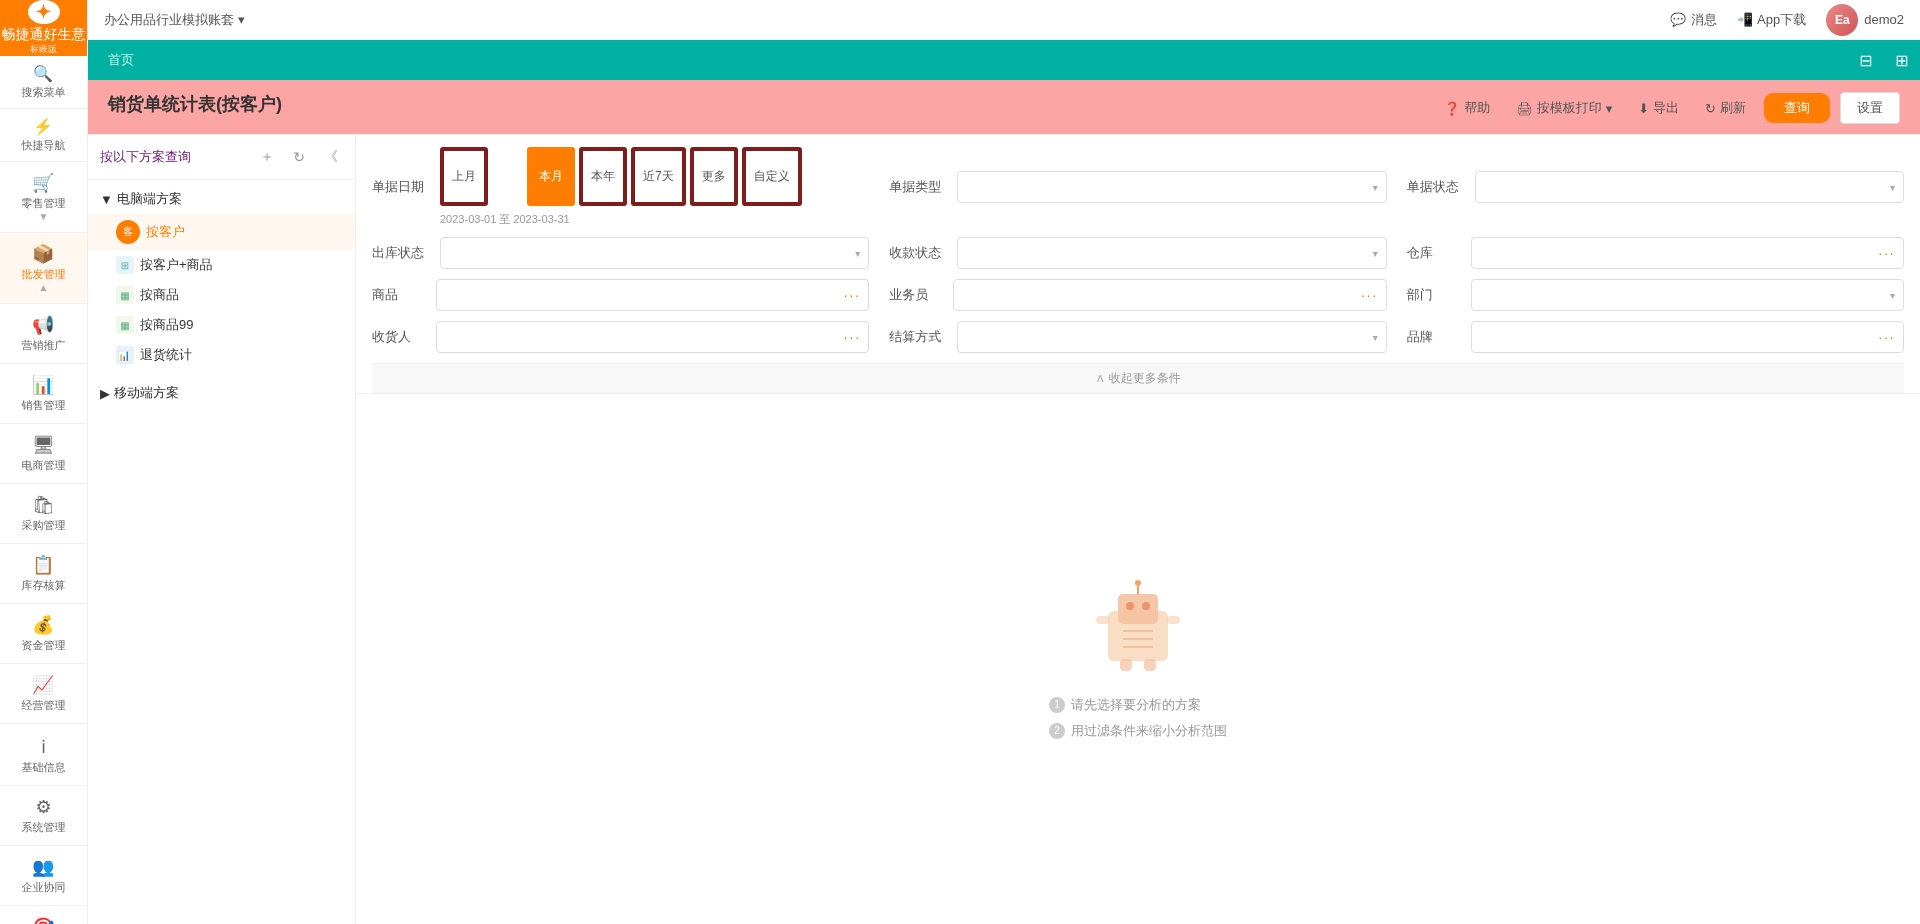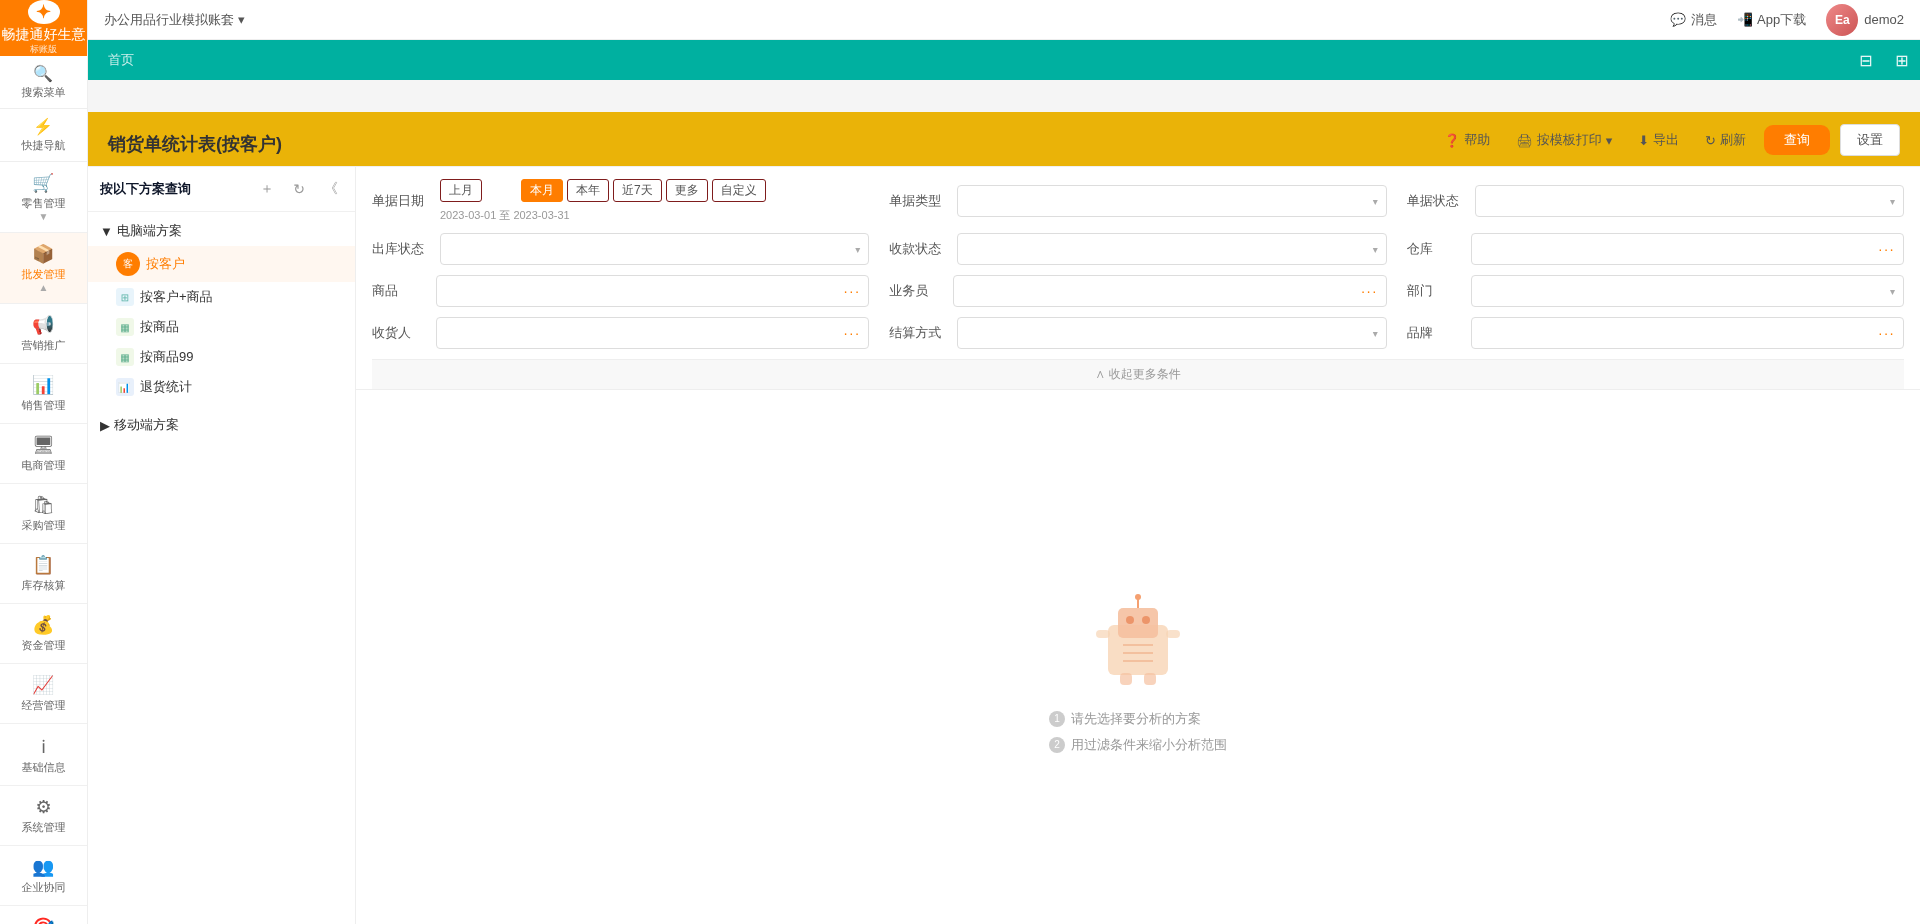--- a/index.html
+++ b/index.html
@@ -231,22 +231,21 @@
     }
     .left-panel-header {
       display: flex;
       align-items: center;
       justify-content: space-between;
       padding: 10px 12px;
       border-bottom: 1px solid #f0f0f0;
     }
     .left-panel-title {
       font-size: 13px;
-      color: #0f172a;
-      font-weight: bold;
+      color: #701a75;
     }
     .left-panel-icons {
       display: flex;
       gap: 8px;
     }
     .panel-icon-btn {
       width: 24px;
       height: 24px;
       display: flex;
       align-items: center;
@@ -297,22 +296,22 @@
       border-radius: 3px;
       background: #e8f4e8;
       font-size: 10px;
       color: #4a9;
     }
     .scheme-child-icon.chart {
       background: #e8f0fb;
       color: #4a7fd4;
     }
     .date-btn {
-      padding: 2px 8px;
-      border: 1px solid #7f1d1d;
+      padding: 17px 8px;
+      border: 4px solid #7f1d1d;
       border-radius: 3px;
       cursor: pointer;
       font-size: 12px;
       color: #555;
       background: #fff;
       text-align: right;
     }
     .date-btn.active {
       background: #ff7d00;
       color: #fff;
@@ -344,26 +343,25 @@
       font-size: 10px;
       display: flex;
       align-items: center;
       justify-content: center;
       flex-shrink: 0;
       margin-top: 1px;
     }
 
     .page-header-bar {
       display: flex;
-      align-items: flex-end;
+      align-items: flex-start;
       justify-content: space-between;
       padding: 12px 20px 10px;
-      background: #eab308;
+      background: #fca5a5;
       border-bottom: 1px solid #f0f0f0;
-      margin-top: 32px;
     }
 
     .filter-row-grid {
       display: grid;
       grid-template-columns: repeat(3, 1fr);
       gap: 10px 20px;
       margin-bottom: 10px;
     }
 
     .filter-item {

